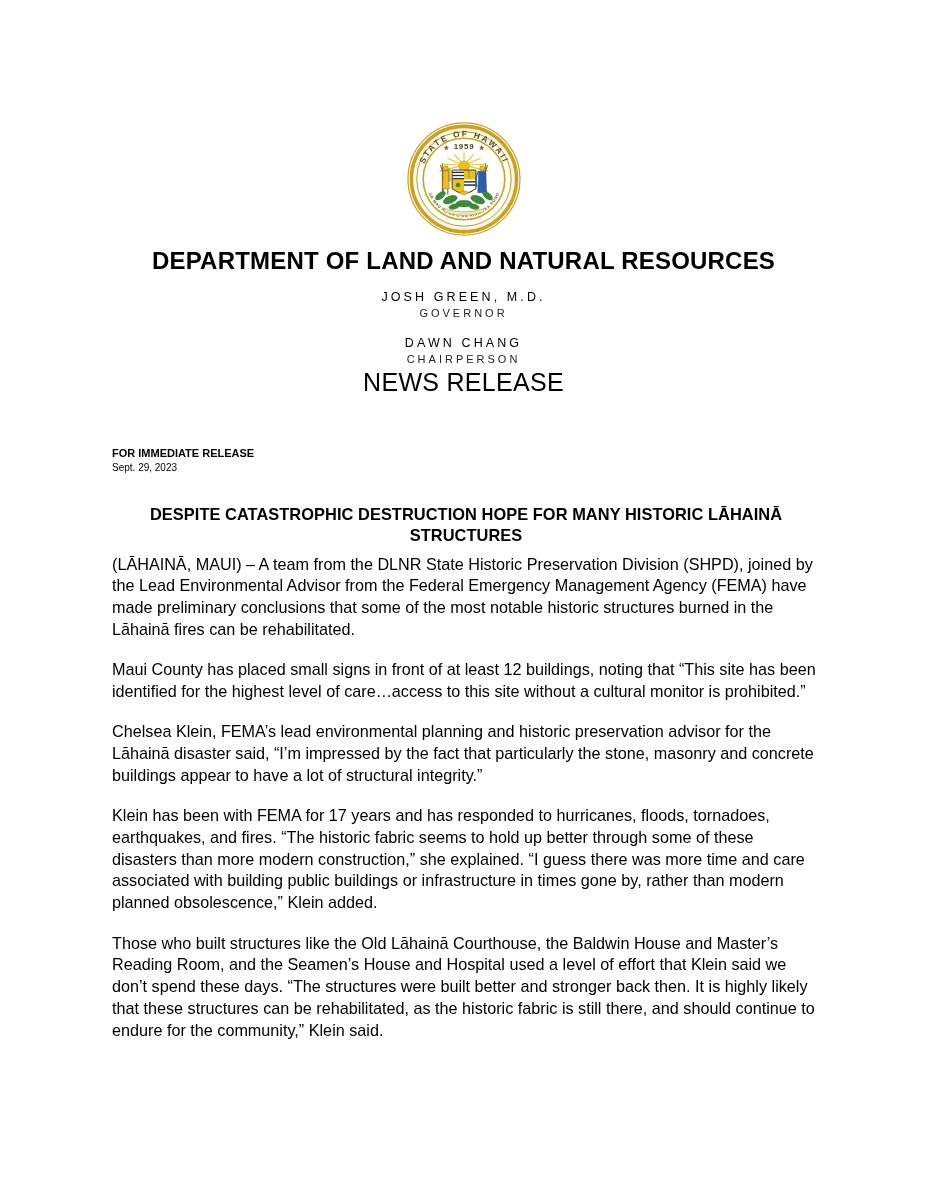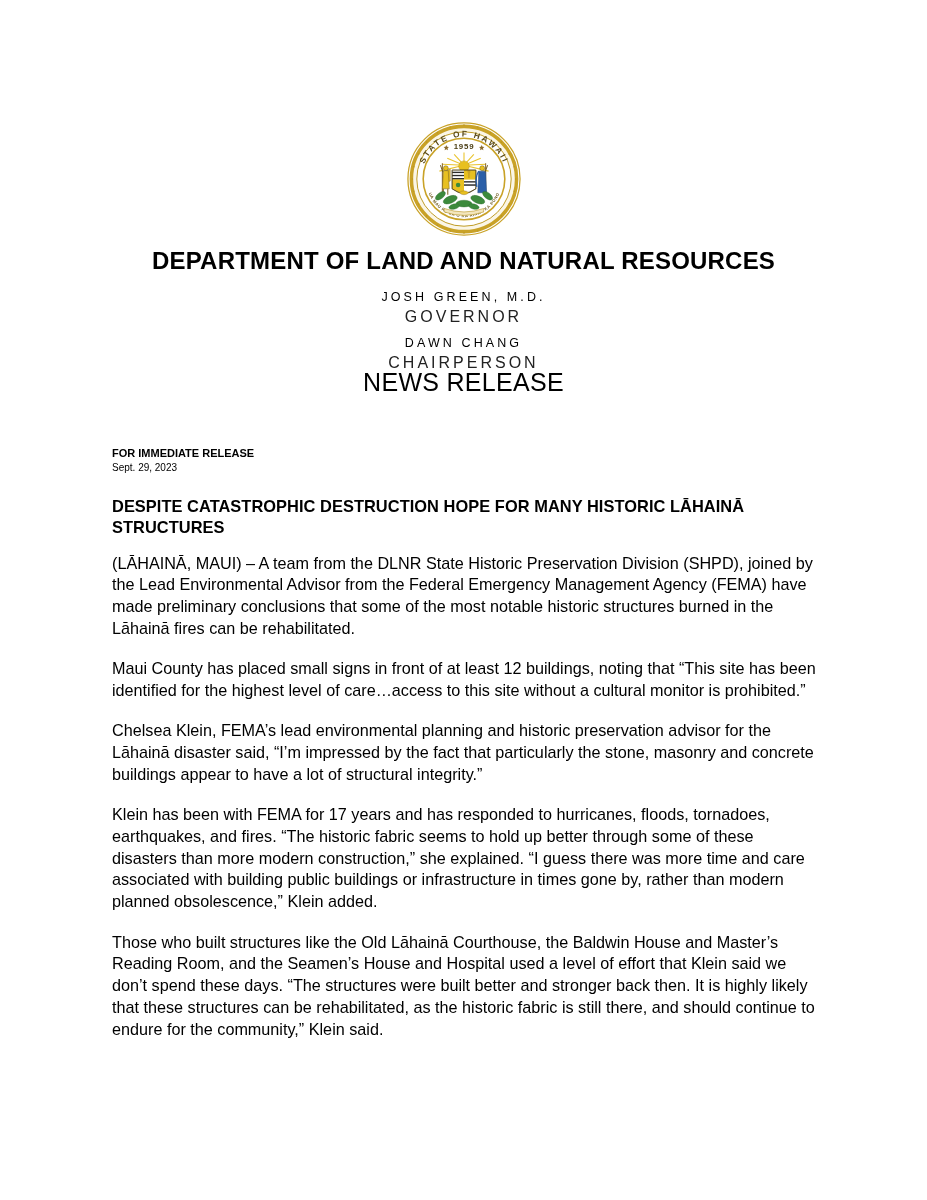--- a/index.html
+++ b/index.html
@@ -60,21 +60,21 @@
   .official.gov { top: 289px; }
   .official.chair { top: 335px; }
 
   .official-name {
     font-size: 12.5px;
     font-weight: normal;
     letter-spacing: 3.1px;
     line-height: 1.35;
   }
   .official-role {
-    font-size: 16px;
+    font-size: 11px;
     font-weight: normal;
     letter-spacing: 3.0px;
     line-height: 1.35;
     color: #222;
   }
 
   .news-release {
     position: absolute;
     left: 0; right: 0;
     top: 368px;
@@ -97,29 +97,29 @@
     font-weight: bold;
     line-height: 1.33;
   }
   .release-date {
     font-size: 10px;
     font-weight: normal;
     line-height: 1.33;
   }
 
   .headline {
-    margin-top: 22px;
-    text-align: left;
+    margin-top: 30px;
+    text-align: center;
     font-size: 16.4px;
     font-weight: bold;
     line-height: 1.30;
     letter-spacing: 0.05px;
   }
 
-  .paragraphs { margin-top: 14px; }
+  .paragraphs { margin-top: 7px; }
 
   .para {
     font-size: 16.2px;
     line-height: 1.345;
     margin: 0 0 18.5px 0;
     text-align: left;
   }
   .para:last-child { margin-bottom: 0; }
 </style>
 </head>

